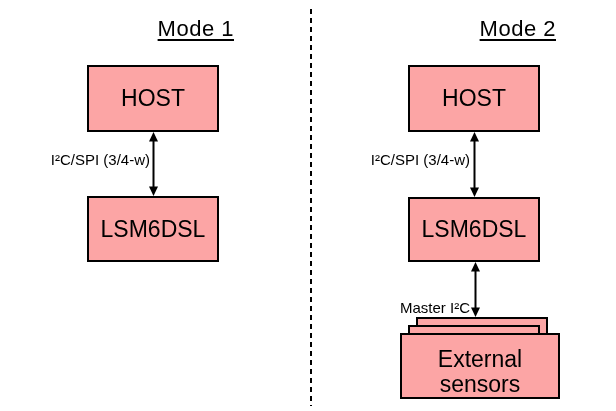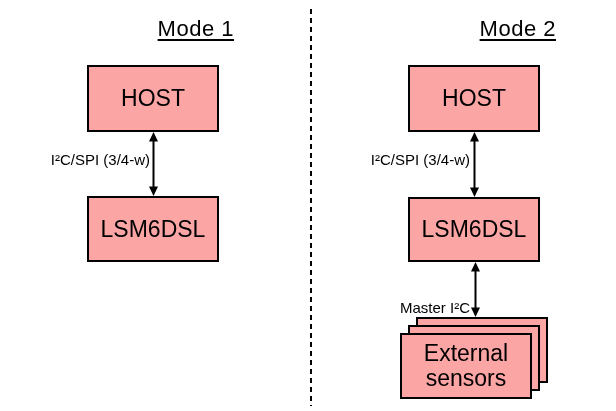--- a/index.html
+++ b/index.html
@@ -43,21 +43,21 @@
     line-height: 25px;
     color: #000000;
   }
   .host1    { left: 87px;  top: 65px;  width: 132px; height: 67px; }
   .lsm1     { left: 87px;  top: 196px; width: 132px; height: 66px; }
   .host2    { left: 408px; top: 65px;  width: 132px; height: 67px; }
   .lsm2     { left: 408px; top: 197px; width: 132px; height: 65px; }
 
   .stack-back   { left: 416px; top: 317px; width: 132px; height: 66px; z-index: 1; }
   .stack-middle { left: 408px; top: 325px; width: 132px; height: 66px; z-index: 2; }
-  .stack-front  { left: 400px; top: 333px; width: 132px; height: 66px; z-index: 3; padding: 0 8px; }
+  .stack-front  { left: 400px; top: 333px; width: 160px; height: 66px; z-index: 3; padding: 0 8px; align-items: flex-end; }
 
   .arrow { position: absolute; }
   .arrow line    { stroke: #000000; stroke-width: 2px; }
   .arrow polygon { fill: #000000; }
 
   .bus-label {
     position: absolute;
     font-size: 15px;
     line-height: 16px;
     text-align: right;

